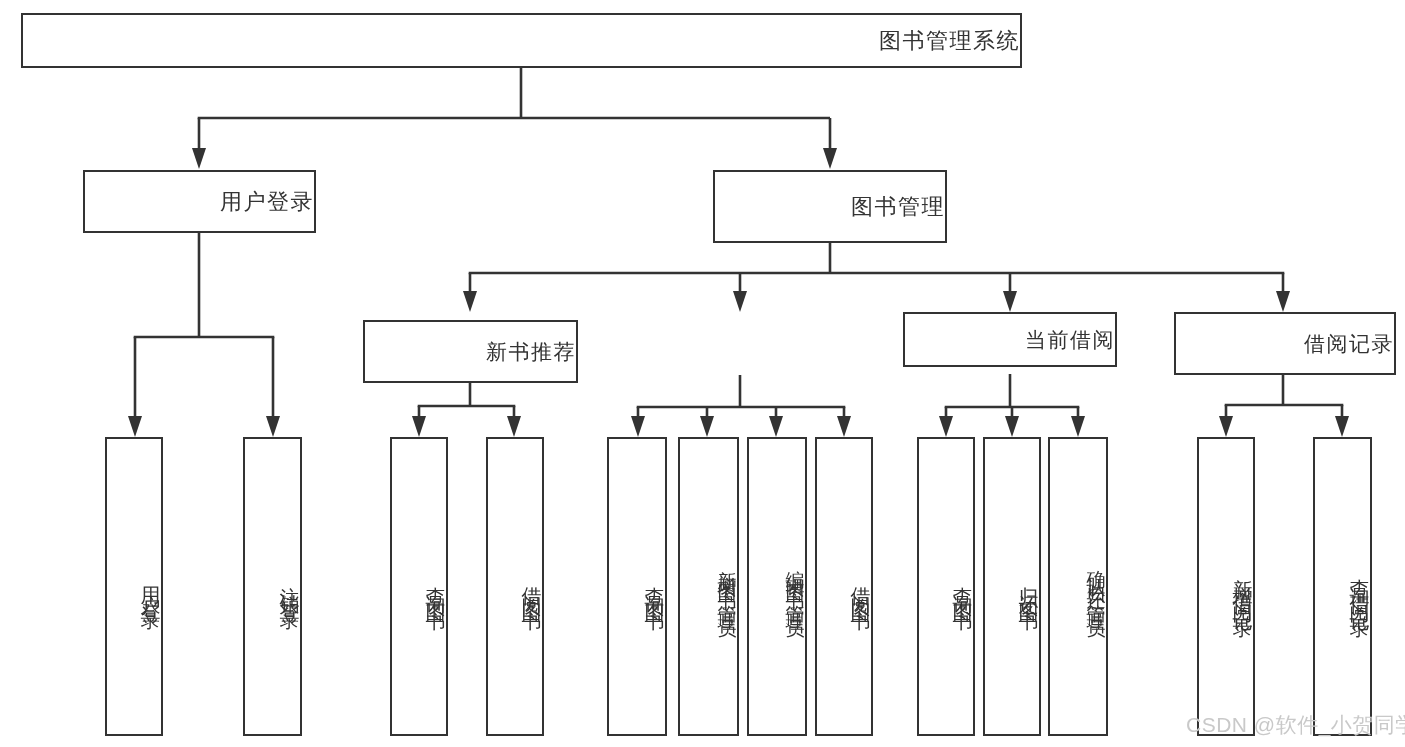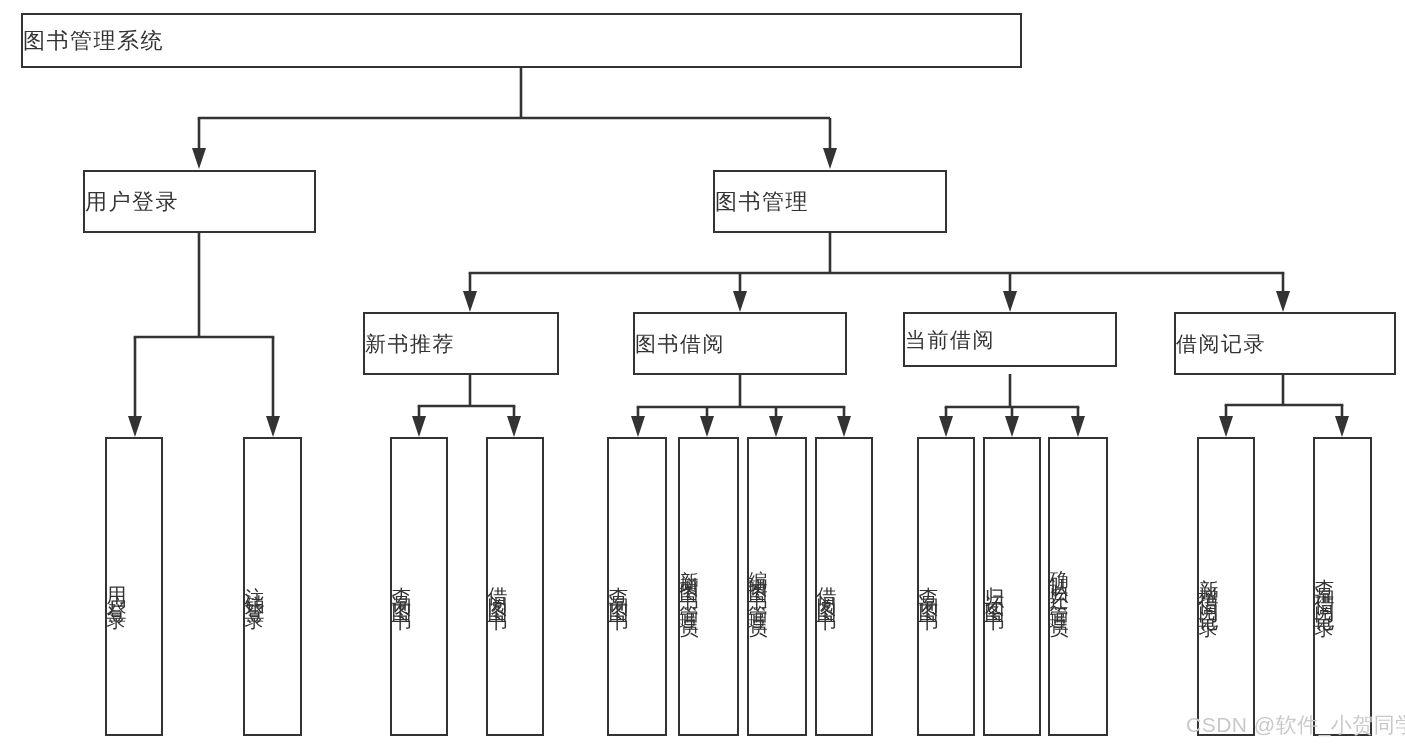--- a/index.html
+++ b/index.html
@@ -18,21 +18,21 @@
     color:var(--text-color);
   }
   svg.connectors{position:absolute;left:0;top:0;}
   svg.connectors path{stroke:var(--line-color);stroke-width:2.6;fill:none;}
   svg.connectors polygon{fill:var(--line-color);stroke:none;}
   .box{
     position:absolute;
     box-sizing:border-box;
     border:2.6px solid var(--line-color);
     background:#fff;
-    display:flex;align-items:center;justify-content:flex-start;
+    display:flex;align-items:center;justify-content:flex-end;
     text-align:center;
   }
   .hlabel{font-size:22px;letter-spacing:1.5px;white-space:nowrap;}
   .lv3 .hlabel{font-size:21px;}
   .leaf{top:437px;height:299px;}
   .vtext{
     writing-mode:vertical-rl;
     text-orientation:mixed;
     font-size:20px;
     letter-spacing:8px;
@@ -117,29 +117,26 @@
       <polygon points="1335,416 1349,416 1342,437"></polygon>
   </svg>
 
   <div class="box" style="left:21px;top:13px;width:1001px;height:55px">
     <span class="hlabel">图书管理系统</span>
   </div>
 
   <div class="box" style="left:83px;top:170px;width:233px;height:63px">
     <span class="hlabel">用户登录</span>
   </div>
-  <div class="box" style="left:713px;top:170px;width:234px;height:63px">
+  <div class="box" style="left:713px;top:170px;width:234px;height:73px">
     <span class="hlabel">图书管理</span>
   </div>
 
-  <div class="box lv3" style="left:363px;top:312px;width:196px;height:63px">
+  <div class="box lv3" style="left:363px;top:320px;width:215px;height:63px">
     <span class="hlabel">新书推荐</span>
-  </div>
-  <div class="box lv3" style="left:633px;top:312px;width:214px;height:63px">
-    <span class="hlabel">图书借阅</span>
   </div>
   <div class="box lv3" style="left:903px;top:312px;width:214px;height:55px">
     <span class="hlabel">当前借阅</span>
   </div>
   <div class="box lv3" style="left:1174px;top:312px;width:222px;height:63px">
     <span class="hlabel">借阅记录</span>
   </div>
 
   <div class="box leaf" style="left:105px;width:58px">
     <span class="vtext">用户登录</span>

